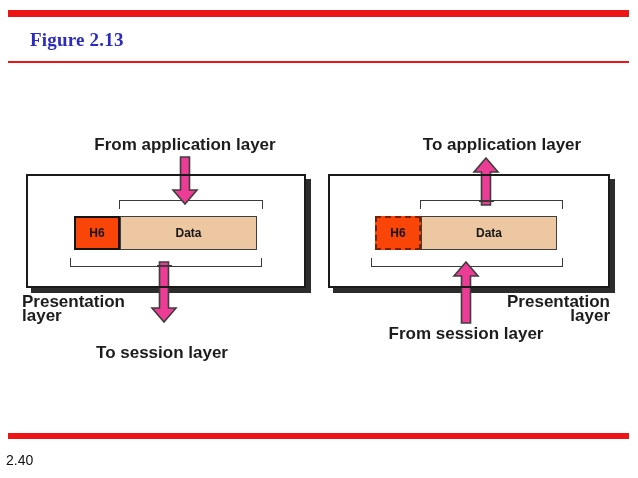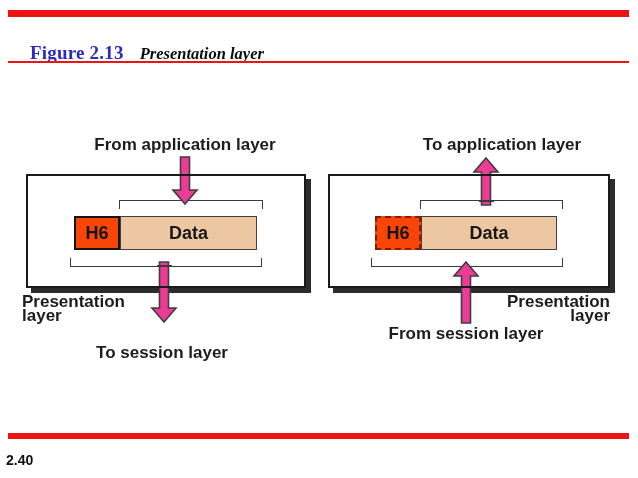--- a/index.html
+++ b/index.html
@@ -15,38 +15,37 @@
   .dlabel{font-size:17px;font-weight:600;color:#1c1c1c;line-height:14px;}
   .center{text-align:center;}
   .rightal{text-align:right;}
   .panel-box{background:#ffffff;border:2px solid #1a1a1a;box-shadow:5px 5px 0 0 #2c2c2c;
              box-sizing:border-box;z-index:1;}
   .bracket-top{border-top:1.5px solid #3a3a3a;border-left:1.5px solid #3a3a3a;
                border-right:1.5px solid #3a3a3a;box-sizing:border-box;z-index:3;}
   .bracket-bottom{border-bottom:1.5px solid #3a3a3a;border-left:1.5px solid #3a3a3a;
                border-right:1.5px solid #3a3a3a;box-sizing:border-box;z-index:3;}
   .cell{display:flex;align-items:center;justify-content:center;box-sizing:border-box;
-        font-size:18px;font-weight:600;color:#161616;z-index:2;}
+        font-size:12px;font-weight:600;color:#161616;z-index:2;}
   .h6{background:var(--h6-fill,#F94608);border:2px solid #141414;}
   .h6dash{background:var(--h6-fill,#F94608);border:2.5px dashed var(--h6-dash-border,#7A1F00);}
   .data{background:var(--data-fill,#EDC7A2);border:1.5px solid #3f3f3f;}
   .arrow{z-index:5;overflow:visible;}
   .xline{z-index:6;}
-  .pagenum{font-size:14px;font-weight:bold;color:#111;}
+  .pagenum{font-size:14px;font-weight:normal;color:#111;}
   .z4{z-index:4;}
 </style>
 </head>
 <body>
 
 <div class="slide">
 
   <div class="abs bar" style="left:8px;top:10px;width:621px;height:7px;"></div>
-  <div class="abs title-row" style="left:30px;top:42px;gap:16px;">
+  <div class="abs title-row" style="left:30px;top:29px;gap:16px;">
     <span class="fig-label">Figure 2.13</span>
-    <span class="fig-title">Presentation layer</span>
   </div>
   <div class="abs bar" style="left:8px;top:61px;width:621px;height:2px;"></div>
 
   <div class="abs dlabel center z4" style="left:85px;top:138px;width:200px;">From application layer</div>
 
   <svg class="abs arrow" style="left:172px;top:157px;" width="26" height="47">
     <polygon points="8.5,0 17.5,0 17.5,33 25,33 13,47 1,33 8.5,33" style="fill:var(--arrow-pink,#ED3C95);stroke:#3e3e3e;stroke-width:1.6;"></polygon>
   </svg>
 
   <div class="abs panel-box" style="left:26px;top:174px;width:280px;height:114px;"></div>

